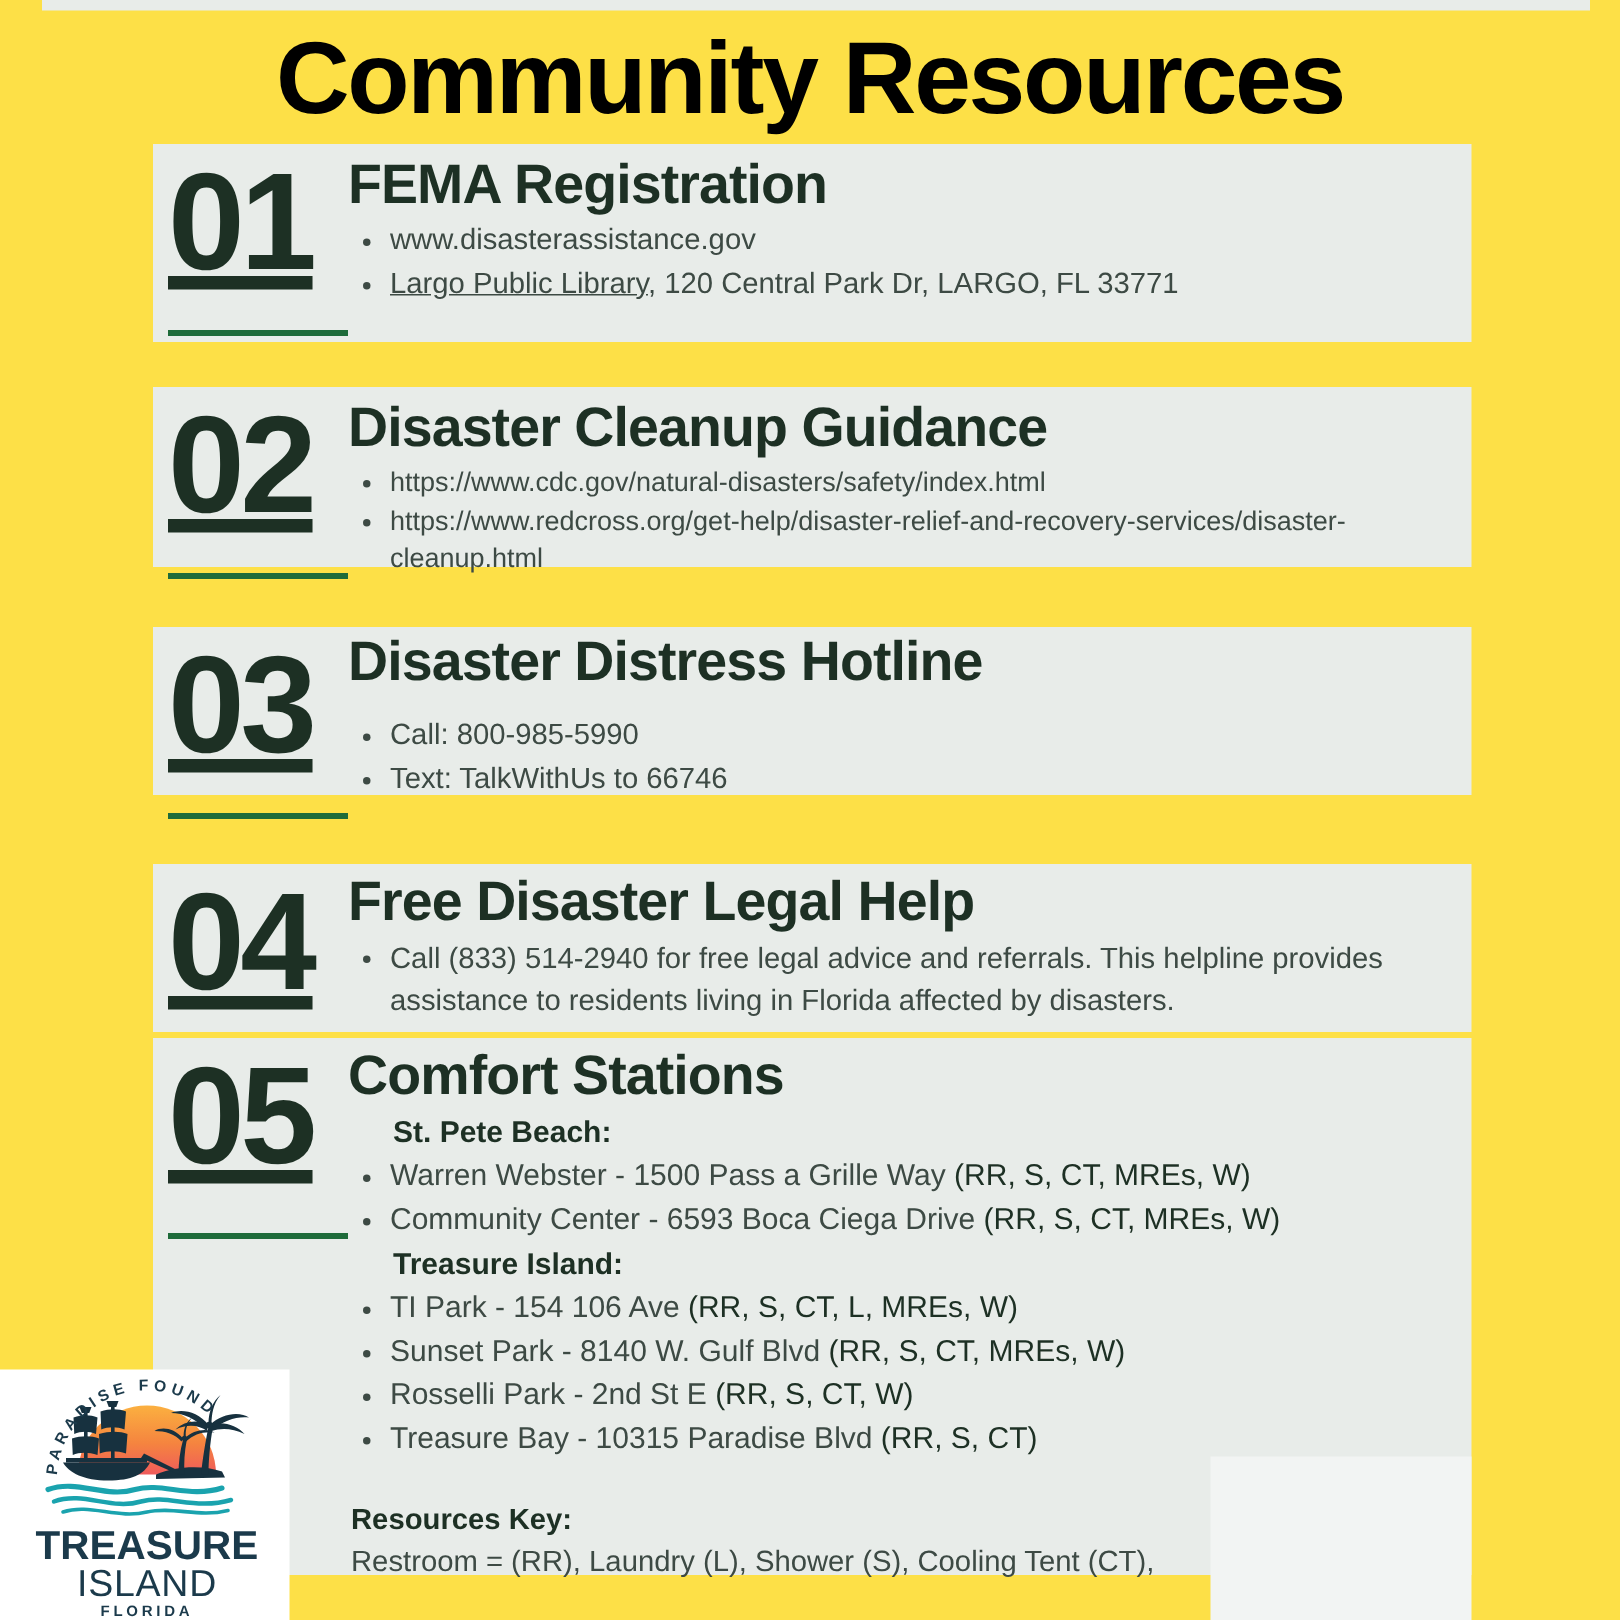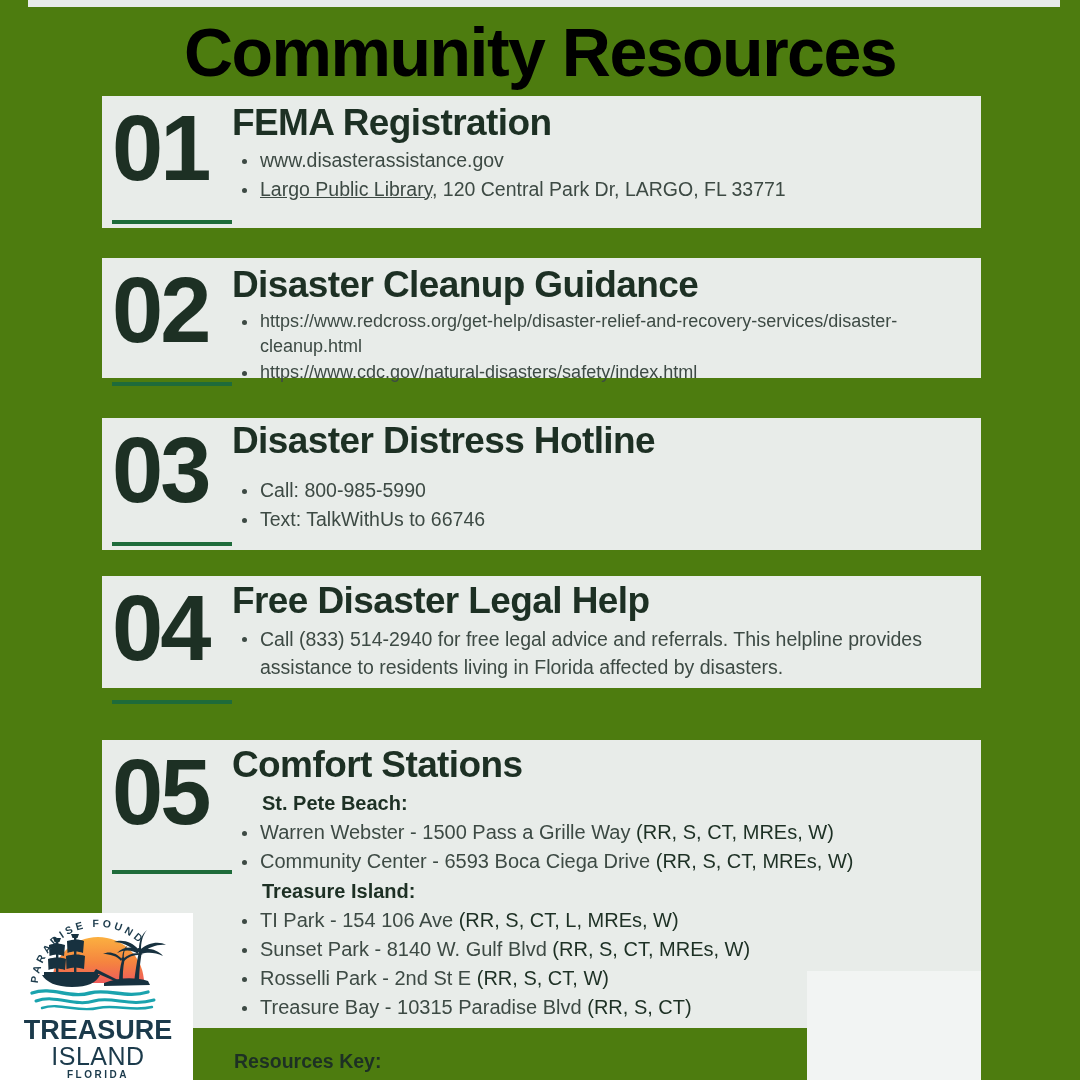--- a/index.html
+++ b/index.html
@@ -9,21 +9,21 @@
     height: 1080px;
     background: #ffffff;
     font-family: "Liberation Sans", sans-serif;
     overflow: hidden;
   }
 
   .page {
     position: relative;
     width: 1080px;
     height: 1080px;
-    background: #4d7c0f;
+    background: #fde047;
   }
 
   
   .top-band {
     position: absolute;
     left: 28px;
     top: 0px;
     width: 1032px;
     height: 7px;
     background: #e8ece9;
@@ -52,20 +52,21 @@
 
   .card .num {
     position: absolute;
     left: 10px;
     top: 6px;
     font-size: 92px;
     font-weight: 800;
     letter-spacing: -3px;
     color: #1d3024;
     line-height: 1;
+    text-decoration: underline;
   }
 
   .card .num-rule {
     position: absolute;
     left: 10px;
     width: 120px;
     height: 4px;
     background: #1e6b3a;
   }
 
@@ -128,32 +129,32 @@
   #card-01 { top: 96px;  height: 132px; }
   #card-01 .num-rule { top: 124px; }
   #card-01 .body { top: 6px; }
 
   #card-02 { top: 258px; height: 120px; }
   #card-02 .num-rule { top: 124px; }
   #card-02 .body { top: 6px; }
   #card-02 ul.bullets li { font-size: 18px; line-height: 1.38; }
   #card-02 ul.bullets li::before { top: 11px; }
 
-  #card-03 { top: 418px; height: 132px; }
+  #card-03 { top: 418px; height: 112px; }
   #card-03 .num-rule { top: 124px; }
   #card-03 .body { top: 2px; }
   #card-03 ul.bullets { margin-top: 14px; }
 
   #card-04 { top: 576px; height: 112px; }
   #card-04 .num-rule { top: 124px; }
   #card-04 .body { top: 4px; }
   #card-04 ul.bullets li { line-height: 1.45; }
 
   
-  #card-05 { top: 740px; height: 288px; }
+  #card-05 { top: 692px; height: 358px; }
   #card-05 .num-rule { top: 130px; }
   #card-05 .body { left: 130px; top: 4px; }
   #card-05 ul.bullets li { font-size: 20px; line-height: 1.40; }
   #card-05 ul.bullets li::before { top: 13px; }
 
   .res-key {
     margin-top: 26px;
     font-size: 19.5px;
     line-height: 1.45;
     color: #3d4a44;
@@ -226,22 +227,22 @@
       </ul>
     </div>
   </div>
 
   <div class="card" id="card-02">
     <div class="num">02</div>
     <div class="num-rule"></div>
     <div class="body">
       <div class="sec-title">Disaster Cleanup Guidance</div>
       <ul class="bullets">
+        <li><span>https://www.cdc.gov/natural-disasters/safety/index.html</span></li>
         <li><span>https://www.redcross.org/get-help/disaster-relief-and-recovery-services/disaster-cleanup.html</span></li>
-        <li><span>https://www.cdc.gov/natural-disasters/safety/index.html</span></li>
       </ul>
     </div>
   </div>
 
   <div class="card" id="card-03">
     <div class="num">03</div>
     <div class="num-rule"></div>
     <div class="body">
       <div class="sec-title">Disaster Distress Hotline</div>
       <ul class="bullets">

